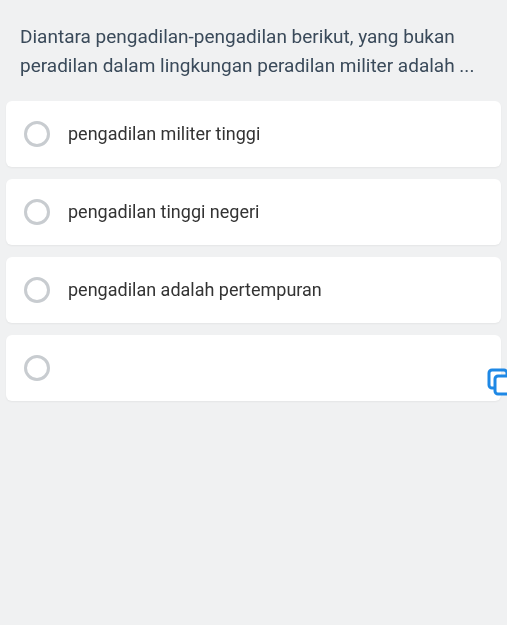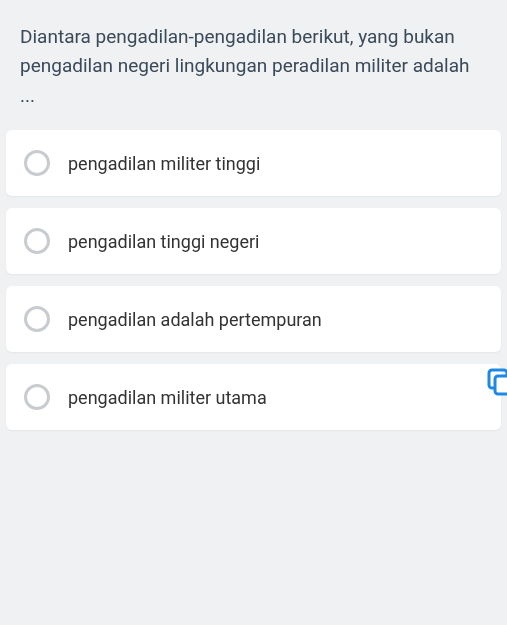--- a/index.html
+++ b/index.html
@@ -62,39 +62,38 @@
     }
     .floating-icon svg {
       position: absolute;
       left: 0;
     }
   </style>
 </head>
 <body>
 
 <div class="question-container">
-  <p class="question-text">Diantara pengadilan-pengadilan berikut, yang bukan pengadilan negeri lingkungan peradilan militer adalah ...</p>
+  <p class="question-text">Diantara pengadilan-pengadilan berikut, yang bukan peradilan dalam lingkungan peradilan militer adalah ...</p>
 </div>
 
 <div class="options-container">
   <div class="option-item">
     <div class="radio-circle"></div>
     <span class="option-label">pengadilan militer tinggi</span>
   </div>
   <div class="option-item">
     <div class="radio-circle"></div>
     <span class="option-label">pengadilan tinggi negeri</span>
   </div>
   <div class="option-item">
     <div class="radio-circle"></div>
     <span class="option-label">pengadilan adalah pertempuran</span>
   </div>
   <div class="option-item">
     <div class="radio-circle"></div>
-    <span class="option-label">pengadilan militer utama</span>
   </div>
 </div>
 
 <div class="floating-icon">
   <svg width="28" height="28" viewBox="0 0 28 28">
     <rect x="2" y="2" width="18" height="18" rx="3" fill="none" stroke="#1e88e5" stroke-width="3"></rect>
     <rect x="8" y="8" width="18" height="18" rx="3" fill="#ffffff" stroke="#1e88e5" stroke-width="3"></rect>
   </svg>
 </div>
 

